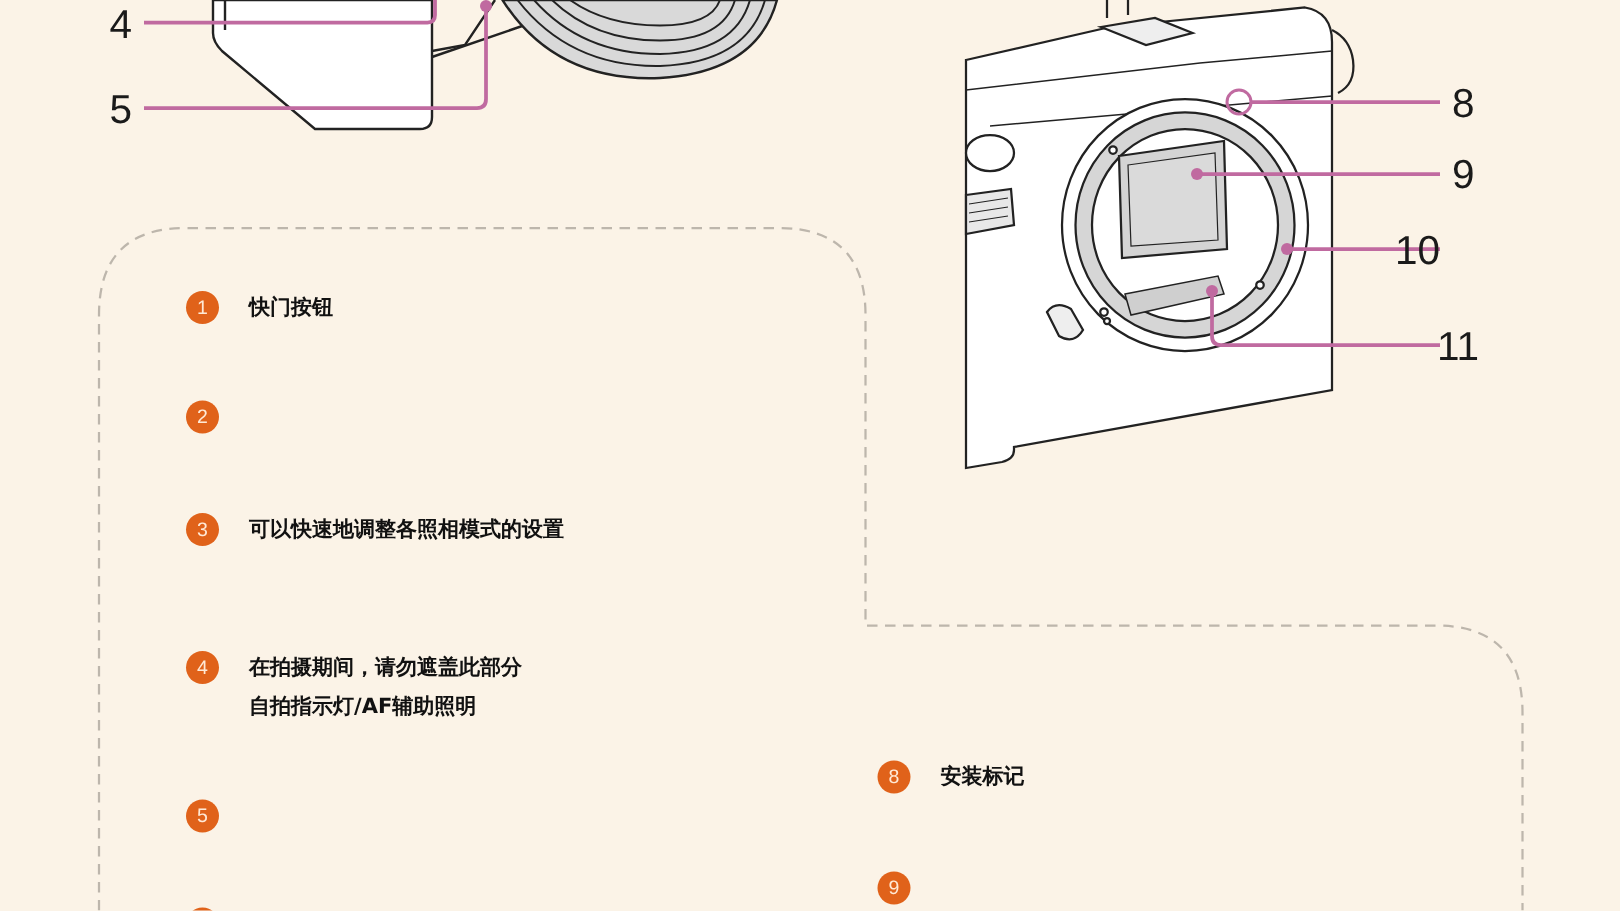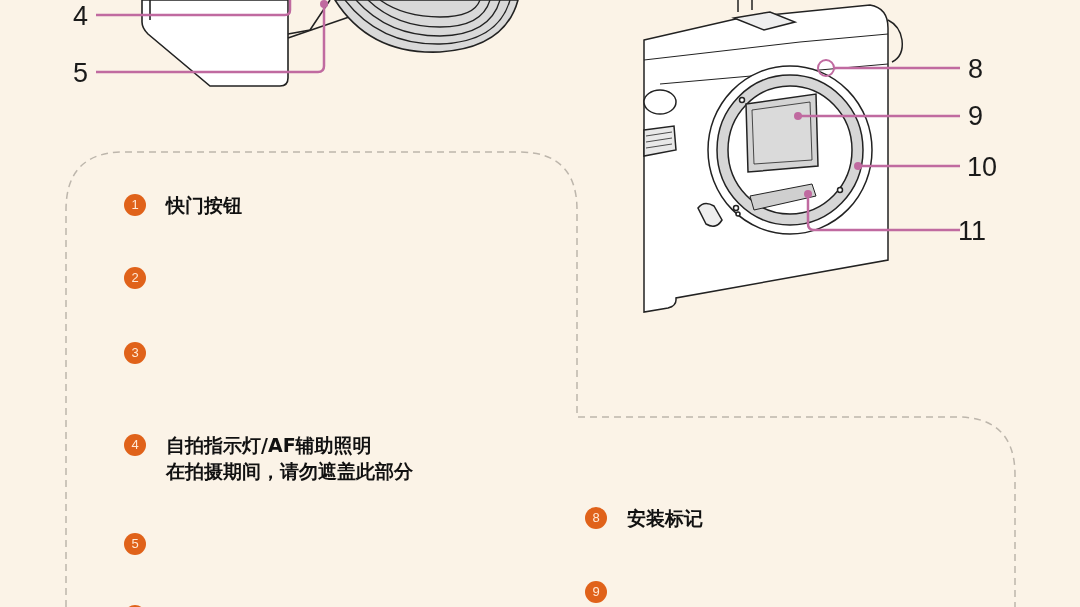--- a/index.html
+++ b/index.html
@@ -11,21 +11,21 @@
   }
   svg.layer { position: absolute; left: 0; top: 0; }
   .item { position: absolute; display: flex; align-items: flex-start; }
   .badge {
     width: 22px; height: 22px; border-radius: 50%;
     background: #E0621A; color: #FFE9D6;
     font-size: 13px; line-height: 22px; text-align: center;
     font-family: "Liberation Sans", sans-serif;
     flex: 0 0 auto; margin-top: 2px;
   }
-  .txt { margin-left: 20px; font-weight: bold; font-size: 19px; line-height: 26px; white-space: nowrap; }
+  .txt { margin-left: 20px; font-weight: bold; font-size: 14px; line-height: 26px; white-space: nowrap; }
   .callout-num {
     position: absolute; font-family: "Liberation Sans", sans-serif;
     font-size: 27px; color: #1a1a1a; line-height: 27px;
   }
 </style>
 </head>
 <body>
 
 <svg class="layer" width="1080" height="607" viewBox="0 0 1080 607">
 
@@ -97,45 +97,46 @@
     <circle cx="858" cy="166" r="4"></circle>
     <circle cx="808" cy="194" r="4"></circle>
   </g>
 </svg>
 
 <div class="callout-num" style="left:73px; top:3px;">4</div>
 <div class="callout-num" style="left:73px; top:60px;">5</div>
 
 <div class="callout-num" style="left:968px; top:56px;">8</div>
 <div class="callout-num" style="left:968px; top:103px;">9</div>
-<div class="callout-num" style="left:967px; top:154px;">10</div>
+<div class="callout-num" style="left:930px; top:154px;">10</div>
 <div class="callout-num" style="left:958px; top:218px;">11</div>
 
 <div class="item" style="left:124px; top:192px;">
   <span class="badge">1</span>
   <div class="txt">
     <div>快门按钮</div>
   </div>
 </div>
 
 <div class="item" style="left:124px; top:265px;">
   <span class="badge">2</span>
 </div>
 
 <div class="item" style="left:124px; top:340px;">
   <span class="badge">3</span>
   <div class="txt">
+    <div>可以快速地调整各照相模式的设置</div>
   </div>
 </div>
 
 <div class="item" style="left:124px; top:432px;">
   <span class="badge">4</span>
   <div class="txt">
+    <div>在拍摄期间，请勿遮盖此部分</div>
     <div>自拍指示灯/AF辅助照明</div>
-    <div>在拍摄期间，请勿遮盖此部分</div>
   </div>
 </div>
 
 <div class="item" style="left:124px; top:531px;">
   <span class="badge">5</span>
 </div>
 
 <div class="item" style="left:124px; top:603px;">
   <span class="badge">6</span>
   <div class="txt">

